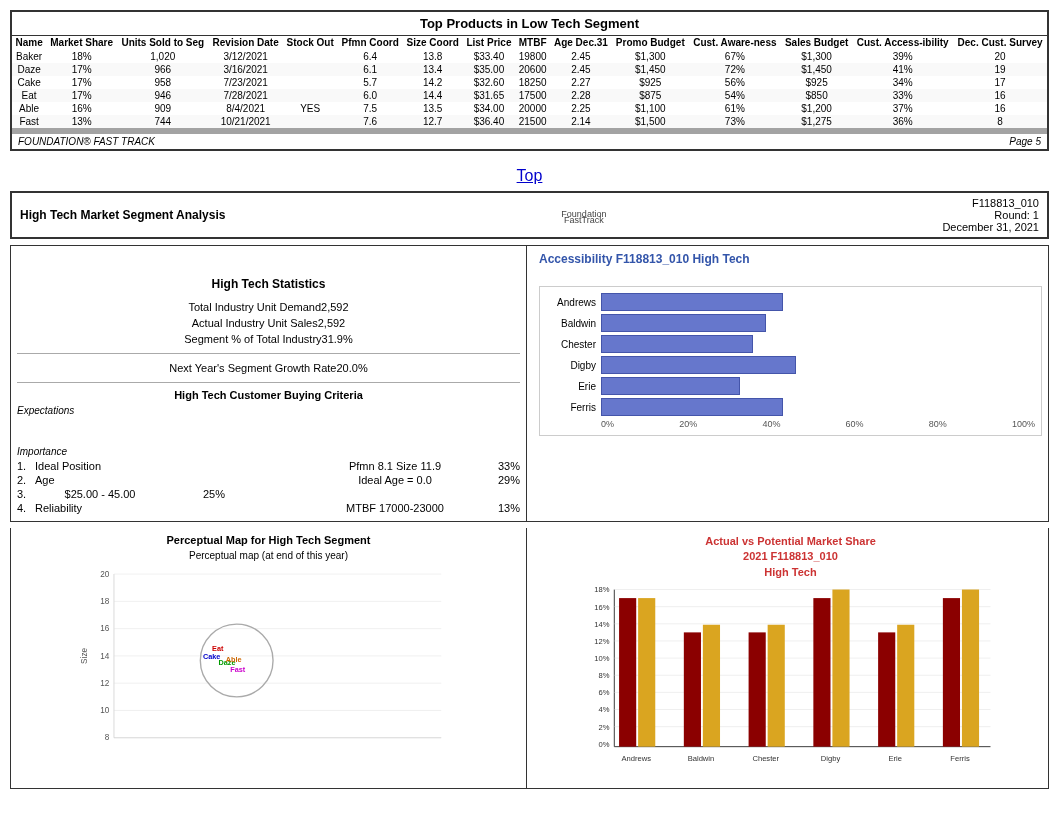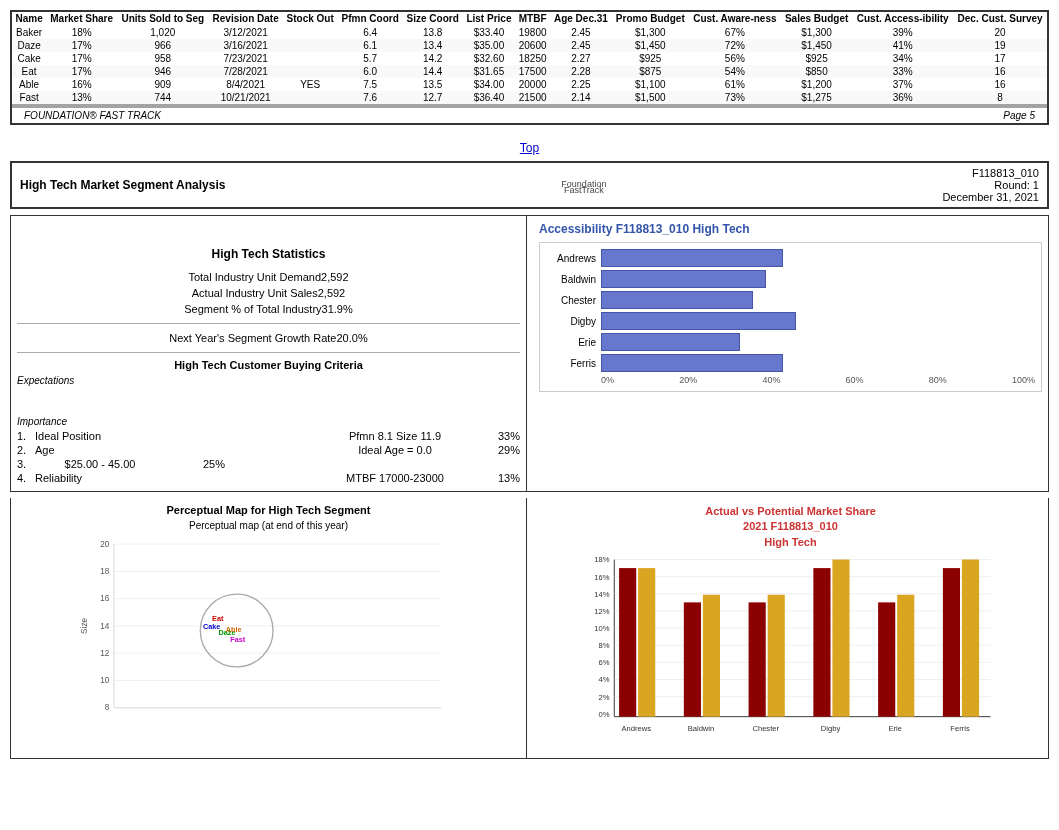--- a/index.html
+++ b/index.html
@@ -7,25 +7,25 @@
 
     .page-wrapper { padding: 10px; background: #fff; }
 
     
     .top-products-section { border: 2px solid #333; margin-bottom: 10px; }
     .top-products-title { text-align: center; font-weight: bold; font-size: 13px; padding: 4px; border-bottom: 1px solid #333; }
     table.products-table { width: 100%; border-collapse: collapse; font-size: 10px; }
     table.products-table th { text-align: center; font-weight: bold; padding: 1px 3px; vertical-align: bottom; line-height: 1.2; }
     table.products-table td { text-align: center; padding: 1px 3px; }
     table.products-table tr:nth-child(even) { background: #f9f9f9; }
-    .footer-row { display: flex; justify-content: space-between; padding: 2px 12px; font-style: italic; font-size: 10px; border-top: 4px solid #a3a3a3; text-align: right; }
+    .footer-row { display: flex; justify-content: space-between; padding: 2px 6px; font-style: italic; font-size: 10px; border-top: 6px solid #a3a3a3; text-align: right; }
 
     
     .top-link { text-align: center; padding: 6px; }
-    .top-link a { color: #0000cc; text-decoration: underline; font-size: 12px; }
+    .top-link a { color: #0000cc; text-decoration: underline; font-size: 16px; }
 
     
     .fasttrack-header { display: flex; align-items: center; justify-content: space-between; border: 2px solid #333; padding: 4px 8px; margin-bottom: 6px; }
     .fasttrack-title { font-weight: bold; font-size: 12px; }
     .fasttrack-logo { font-size: 22px; font-weight: bold; color: #228B22; font-style: italic; text-align: center; }
     .fasttrack-logo span { font-size: 9px; display: block; color: #444; font-style: normal; font-weight: normal; text-align: center; margin-bottom: -4px; }
     .fasttrack-right { text-align: right; font-size: 11px; }
 
     
     .main-content { display: flex; gap: 6px; margin-bottom: 6px; border: 1px solid #333; }
@@ -37,21 +37,21 @@
     .stats-divider { border-top: 1px solid #aaa; margin: 6px 0; }
     .criteria-title { text-align: center; font-weight: bold; font-size: 11px; margin: 6px 0 4px; }
     .criteria-header { display: flex; justify-content: flex-end; gap: 30px; font-style: italic; font-size: 10px; margin-bottom: 2px; padding-right: 4px; flex-direction: column; }
     .criteria-row { display: flex; align-items: baseline; font-size: 11px; padding: 1px 0; }
     .criteria-num { width: 18px; }
     .criteria-label { flex: 1; }
     .criteria-expect { width: 130px; text-align: center; }
     .criteria-importance { width: 60px; text-align: right; }
 
     
-    .chart-title { color: #3355aa; font-weight: bold; font-size: 12px; margin-bottom: 6px; }
+    .chart-title { color: #3355aa; font-weight: bold; font-size: 12px; margin-bottom: 20px; }
     .bar-row { display: flex; align-items: center; margin-bottom: 3px; font-size: 10px; }
     .bar-label { width: 55px; text-align: right; padding-right: 5px; }
     .bar-container { flex: 1; height: 18px; position: relative; background: #fff; }
     .bar-fill { height: 100%; background: #6677cc; border: 1px solid #4455aa; }
     .bar-axis { display: flex; justify-content: space-between; padding-left: 55px; font-size: 9px; color: #555; margin-top: 2px; }
     .bar-chart-wrapper { border: 1px solid #ccc; padding: 6px; }
 
     
     .bottom-content { display: flex; gap: 6px; border: 1px solid #333; border-top: none; }
     .bottom-left { flex: 1; padding: 6px; border-right: 1px solid #333; }
@@ -66,20 +66,21 @@
     
     .market-title { text-align: center; color: #cc3333; font-weight: bold; font-size: 11px; line-height: 1.4; }
     .grouped-bar-chart { width: 100%; height: 200px; }
   </style>
 </head>
 <body>
 
 <div class="page-wrapper">
 
   <div class="top-products-section">
+    <div class="top-products-title">Top Products in Low Tech Segment</div>
     <table class="products-table">
       <thead>
         <tr>
           <th>Name</th>
           <th>Market Share</th>
           <th>Units Sold to Seg</th>
           <th>Revision Date</th>
           <th>Stock Out</th>
           <th>Pfmn Coord</th>
           <th>Size Coord</th>

